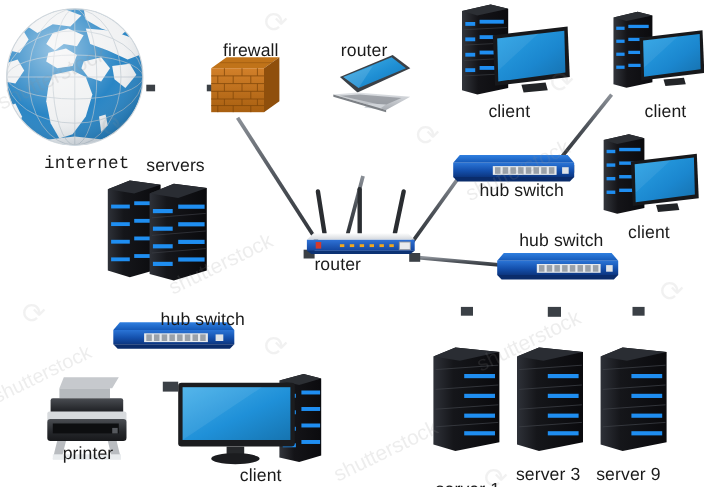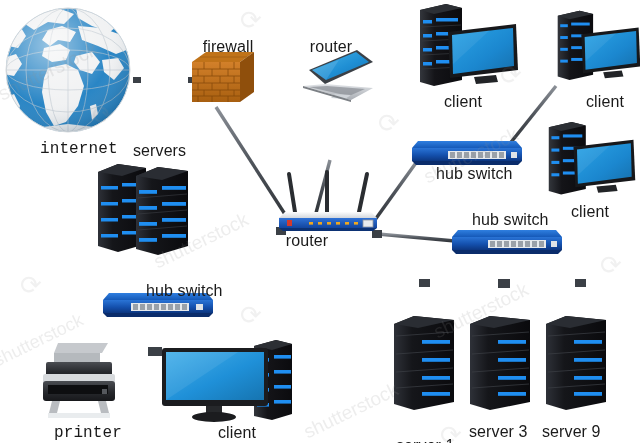--- a/index.html
+++ b/index.html
@@ -578,21 +578,21 @@
   <div class="label" style="left:200px; top:38px;  width:56px;">firewall</div>
   <div class="label" style="left:306px; top:38px;  width:50px;">router</div>
   <div class="label" style="left:440px; top:93px;  width:46px;">client</div>
   <div class="label" style="left:582px; top:93px;  width:46px;">client</div>
   <div class="label" style="left:567px; top:203px; width:46px;">client</div>
   <div class="label" style="left:436px; top:165px; width:62px;">hub switch</div>
   <div class="label" style="left:472px; top:211px; width:62px;">hub switch</div>
   <div class="label" style="left:146px; top:282px; width:62px;">hub switch</div>
   <div class="label" style="left:133px; top:142px; width:52px;">servers</div>
   <div class="label" style="left:284px; top:232px; width:46px;">router</div>
-  <div class="label" style="left:54px;  top:424px; width:52px;font-family:Liberation Mono, monospace;">printer</div>
+  <div class="label" style="left:54px;  top:404px; width:52px;">printer</div>
   <div class="label" style="left:214px; top:424px; width:46px;">client</div>
   <div class="label" style="left:396px; top:437px; width:52px;">server 1</div>
   <div class="label" style="left:469px; top:423px; width:52px;">server 3</div>
   <div class="label" style="left:542px; top:423px; width:52px;">server 9</div>
 
   <div class="wm" style="left:-6px; top:60px; font-size:20px; transform:rotate(-26deg);">shutterstock</div>
   <div class="wm" style="left:150px; top:230px; font-size:19px; transform:rotate(-26deg);">shutterstock</div>
   <div class="wm" style="left:300px; top:400px; font-size:19px; transform:rotate(-26deg);">shutterstock</div>
   <div class="wm" style="left:420px; top:145px; font-size:19px; transform:rotate(-26deg);">shutterstock</div>
   <div class="wm" style="left:-10px; top:330px; font-size:18px; transform:rotate(-26deg);">shutterstock</div>

